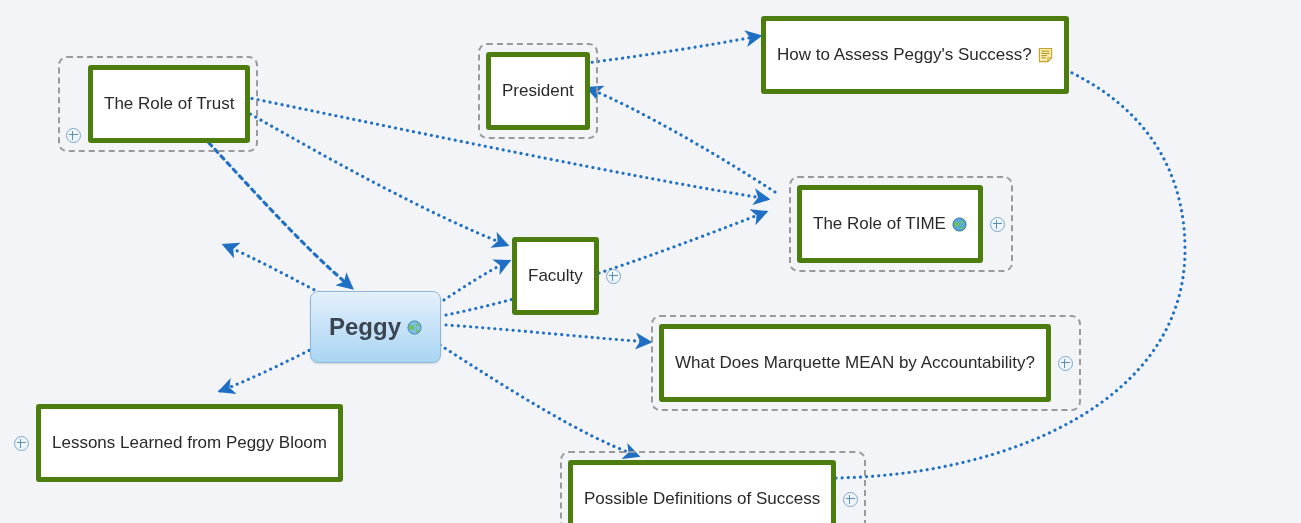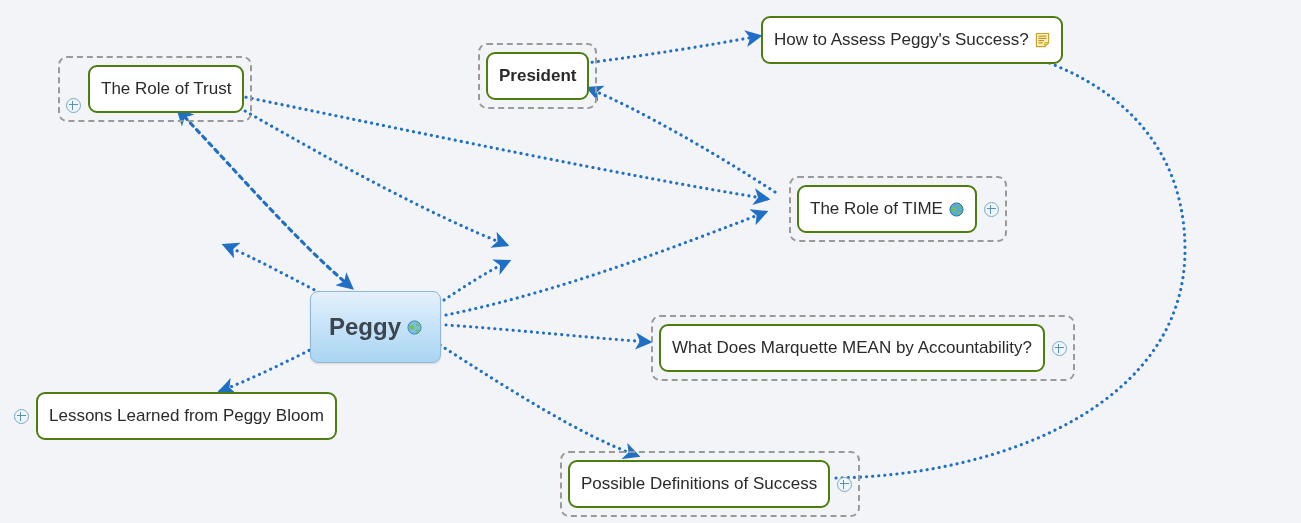--- a/index.html
+++ b/index.html
@@ -35,23 +35,23 @@
     padding: 7px 6px;
   }
   .node.plain {
     padding: 0;
   }
   .box {
     display: flex;
     align-items: center;
     gap: 6px;
     background: #ffffff;
-    border: 2px solid #4d7c0f;
-    border-radius: 9px;
-    padding: 12px 11px;
+    border: 5px solid #4d7c0f;
+    border-radius: 3px;
+    padding: 24px 11px;
     color: #2a2a2a;
     font-size: 17px;
     line-height: 20px;
     white-space: nowrap;
   }
   .box.root {
     background: linear-gradient(to bottom, #e4f0fb 0%, #cfe6f9 35%, #a9d5f3 100%);
     border: 1px solid #8fb8d6;
     border-radius: 8px;
     padding: 25px 18px;
@@ -133,21 +133,21 @@
     </g>
   </svg>
 
   <div class="node selected" style="left:58px; top:56px;align-items:flex-end;">
     <span class="plus left"></span>
     <span class="box">
       <span>The Role of Trust</span>
     </span>
   </div>
 
-  <div class="node selected" style="left:478px; top:43px;font-weight:bold;">
+  <div class="node selected" style="left:478px; top:43px;">
     <span class="box">
       <span>President</span>
     </span>
   </div>
 
   <div class="node plain" style="left:761px; top:16px;">
     <span class="box">
       <span>How to Assess Peggy's Success?</span>
       <svg class="note" viewBox="0 0 16 17">
         <path d="M1.5 1.5 H14.5 V11.5 L10.5 15.5 H1.5 Z" fill="#fdf0b0" stroke="#c8a12a" stroke-width="1.2"></path>
@@ -169,41 +169,47 @@
         <circle cx="8" cy="8" r="7" fill="#5aa9de" stroke="#2a6f9e" stroke-width="1"></circle>
         <path d="M2 6 Q5 4 7 6 Q9 8 7 10 Q4 11 2.5 9 Z" fill="#6cbf5a"></path>
         <path d="M9.5 3.4 Q12.5 3.8 13.6 6.4 Q11.5 7.6 10 6.2 Q9 5 9.5 3.4 Z" fill="#6cbf5a"></path>
         <path d="M9.8 10 Q12 9.4 13.4 10.6 Q12 13.4 9.6 13.4 Q8.6 11.6 9.8 10 Z" fill="#6cbf5a"></path>
       </svg>
     </span>
     <span class="plus right"></span>
   </div>
 
 
+  <div class="node plain" style="left:512px; top:237px;">
+    <span class="box">
+      <span>Faculty</span>
+    </span>
+    <span class="plus right"></span>
+  </div>
 
   <div class="node plain" style="left:310px; top:291px;">
     <span class="box root">
       <span>Peggy</span>
       <svg class="globe" viewBox="0 0 16 16">
         <circle cx="8" cy="8" r="7" fill="#7dc0e6" stroke="#3a7fa8" stroke-width="1"></circle>
         <path d="M2 6 Q5 4 7 6 Q9 8 7 10 Q4 11 2.5 9 Z" fill="#74c05e"></path>
         <path d="M9.5 3.4 Q12.5 3.8 13.6 6.4 Q11.5 7.6 10 6.2 Q9 5 9.5 3.4 Z" fill="#74c05e"></path>
         <path d="M9.8 10 Q12 9.4 13.4 10.6 Q12 13.4 9.6 13.4 Q8.6 11.6 9.8 10 Z" fill="#74c05e"></path>
       </svg>
     </span>
   </div>
 
   <div class="node selected" style="left:651px; top:315px;text-align:right;">
     <span class="box">
       <span>What Does Marquette MEAN by Accountability?</span>
     </span>
     <span class="plus right"></span>
   </div>
 
-  <div class="node plain" style="left:14px; top:392px;align-items:center;">
+  <div class="node plain" style="left:14px; top:404px;align-items:center;">
     <span class="plus left"></span>
     <span class="box">
       <span>Lessons Learned from Peggy Bloom</span>
     </span>
   </div>
 
   <div class="node selected" style="left:560px; top:451px;">
     <span class="box">
       <span>Possible Definitions of Success</span>
     </span>

